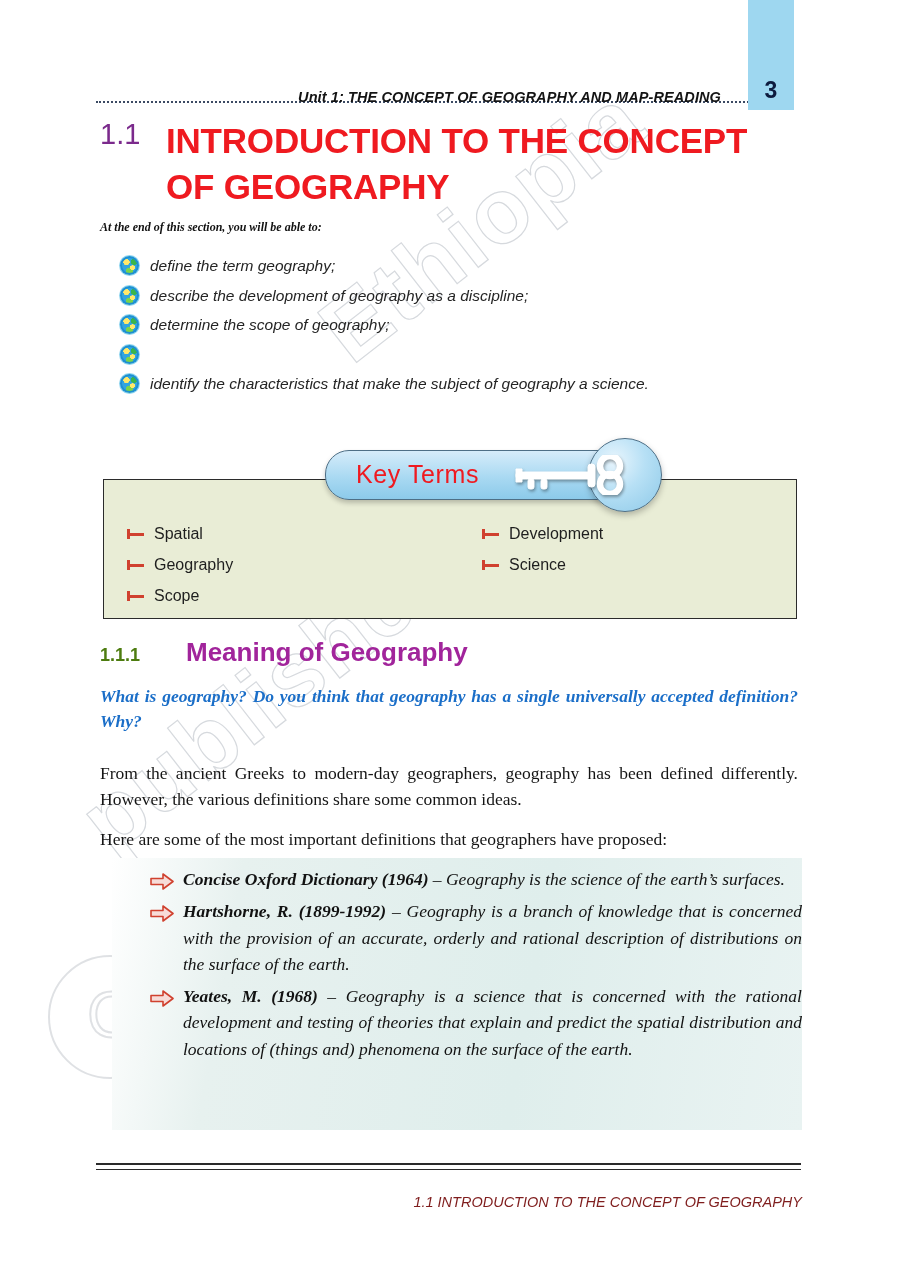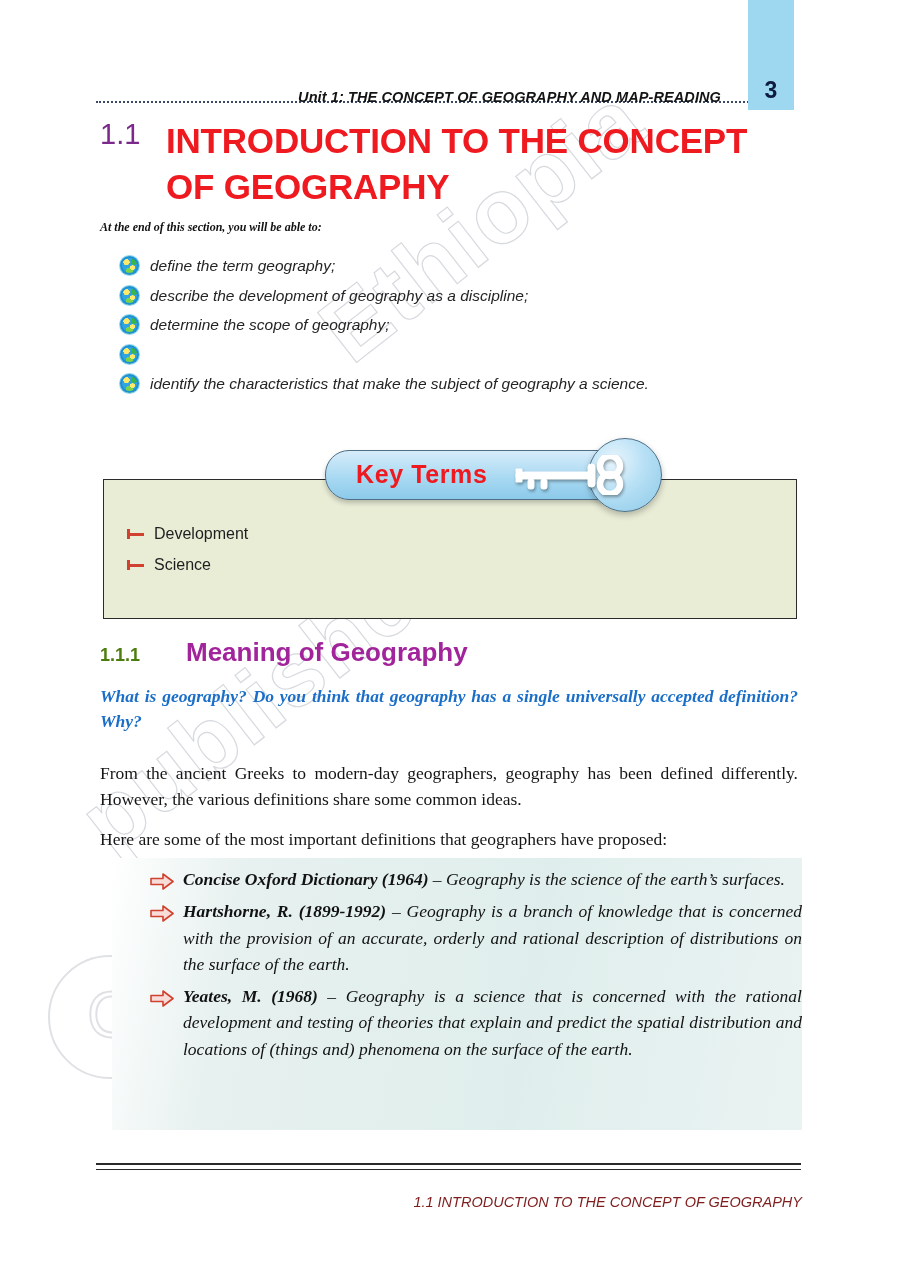--- a/index.html
+++ b/index.html
@@ -212,21 +212,21 @@
     background: linear-gradient(180deg, #d6ecfa 0%, #a9d9f2 55%, #8ccaea 100%);
     border: 1.5px solid #4e6f86;
     box-shadow: 0 3px 5px rgba(0,0,0,.22);
     z-index: 9;
   }
   .kt-badge-label {
     position: absolute;
     left: 30px;
     top: 9px;
     font-family: "Liberation Sans", sans-serif;
-    font-weight: 700;
+    font-weight: 400;
     font-size: 25px;
     color: #ef1a20;
     letter-spacing: .6px;
   }
   .kt-knob {
     position: absolute;
     left: 588px;
     top: 438px;
     width: 72px;
     height: 72px;
@@ -462,20 +462,34 @@
       <rect x="78" y="9" width="7" height="23" rx="3"></rect>
       <circle cx="100" cy="11" r="10" fill="none" stroke="#ffffff" stroke-width="6.5"></circle>
       <circle cx="100" cy="29" r="10" fill="none" stroke="#ffffff" stroke-width="6.5"></circle>
     </g>
   </svg>
 
   <div class="kt-cols">
     <div class="kt-col">
       <div class="kt-item">
         <span class="kt-bullet"></span>
+        <span>Spatial</span>
+      </div>
+      <div class="kt-item">
+        <span class="kt-bullet"></span>
+        <span>Geography</span>
+      </div>
+      <div class="kt-item">
+        <span class="kt-bullet"></span>
+        <span>Scope</span>
+      </div>
+    </div>
+    <div class="kt-col">
+      <div class="kt-item">
+        <span class="kt-bullet"></span>
         <span>Development</span>
       </div>
       <div class="kt-item">
         <span class="kt-bullet"></span>
         <span>Science</span>
       </div>
     </div>
   </div>
 
   <div class="h2-wrap">

